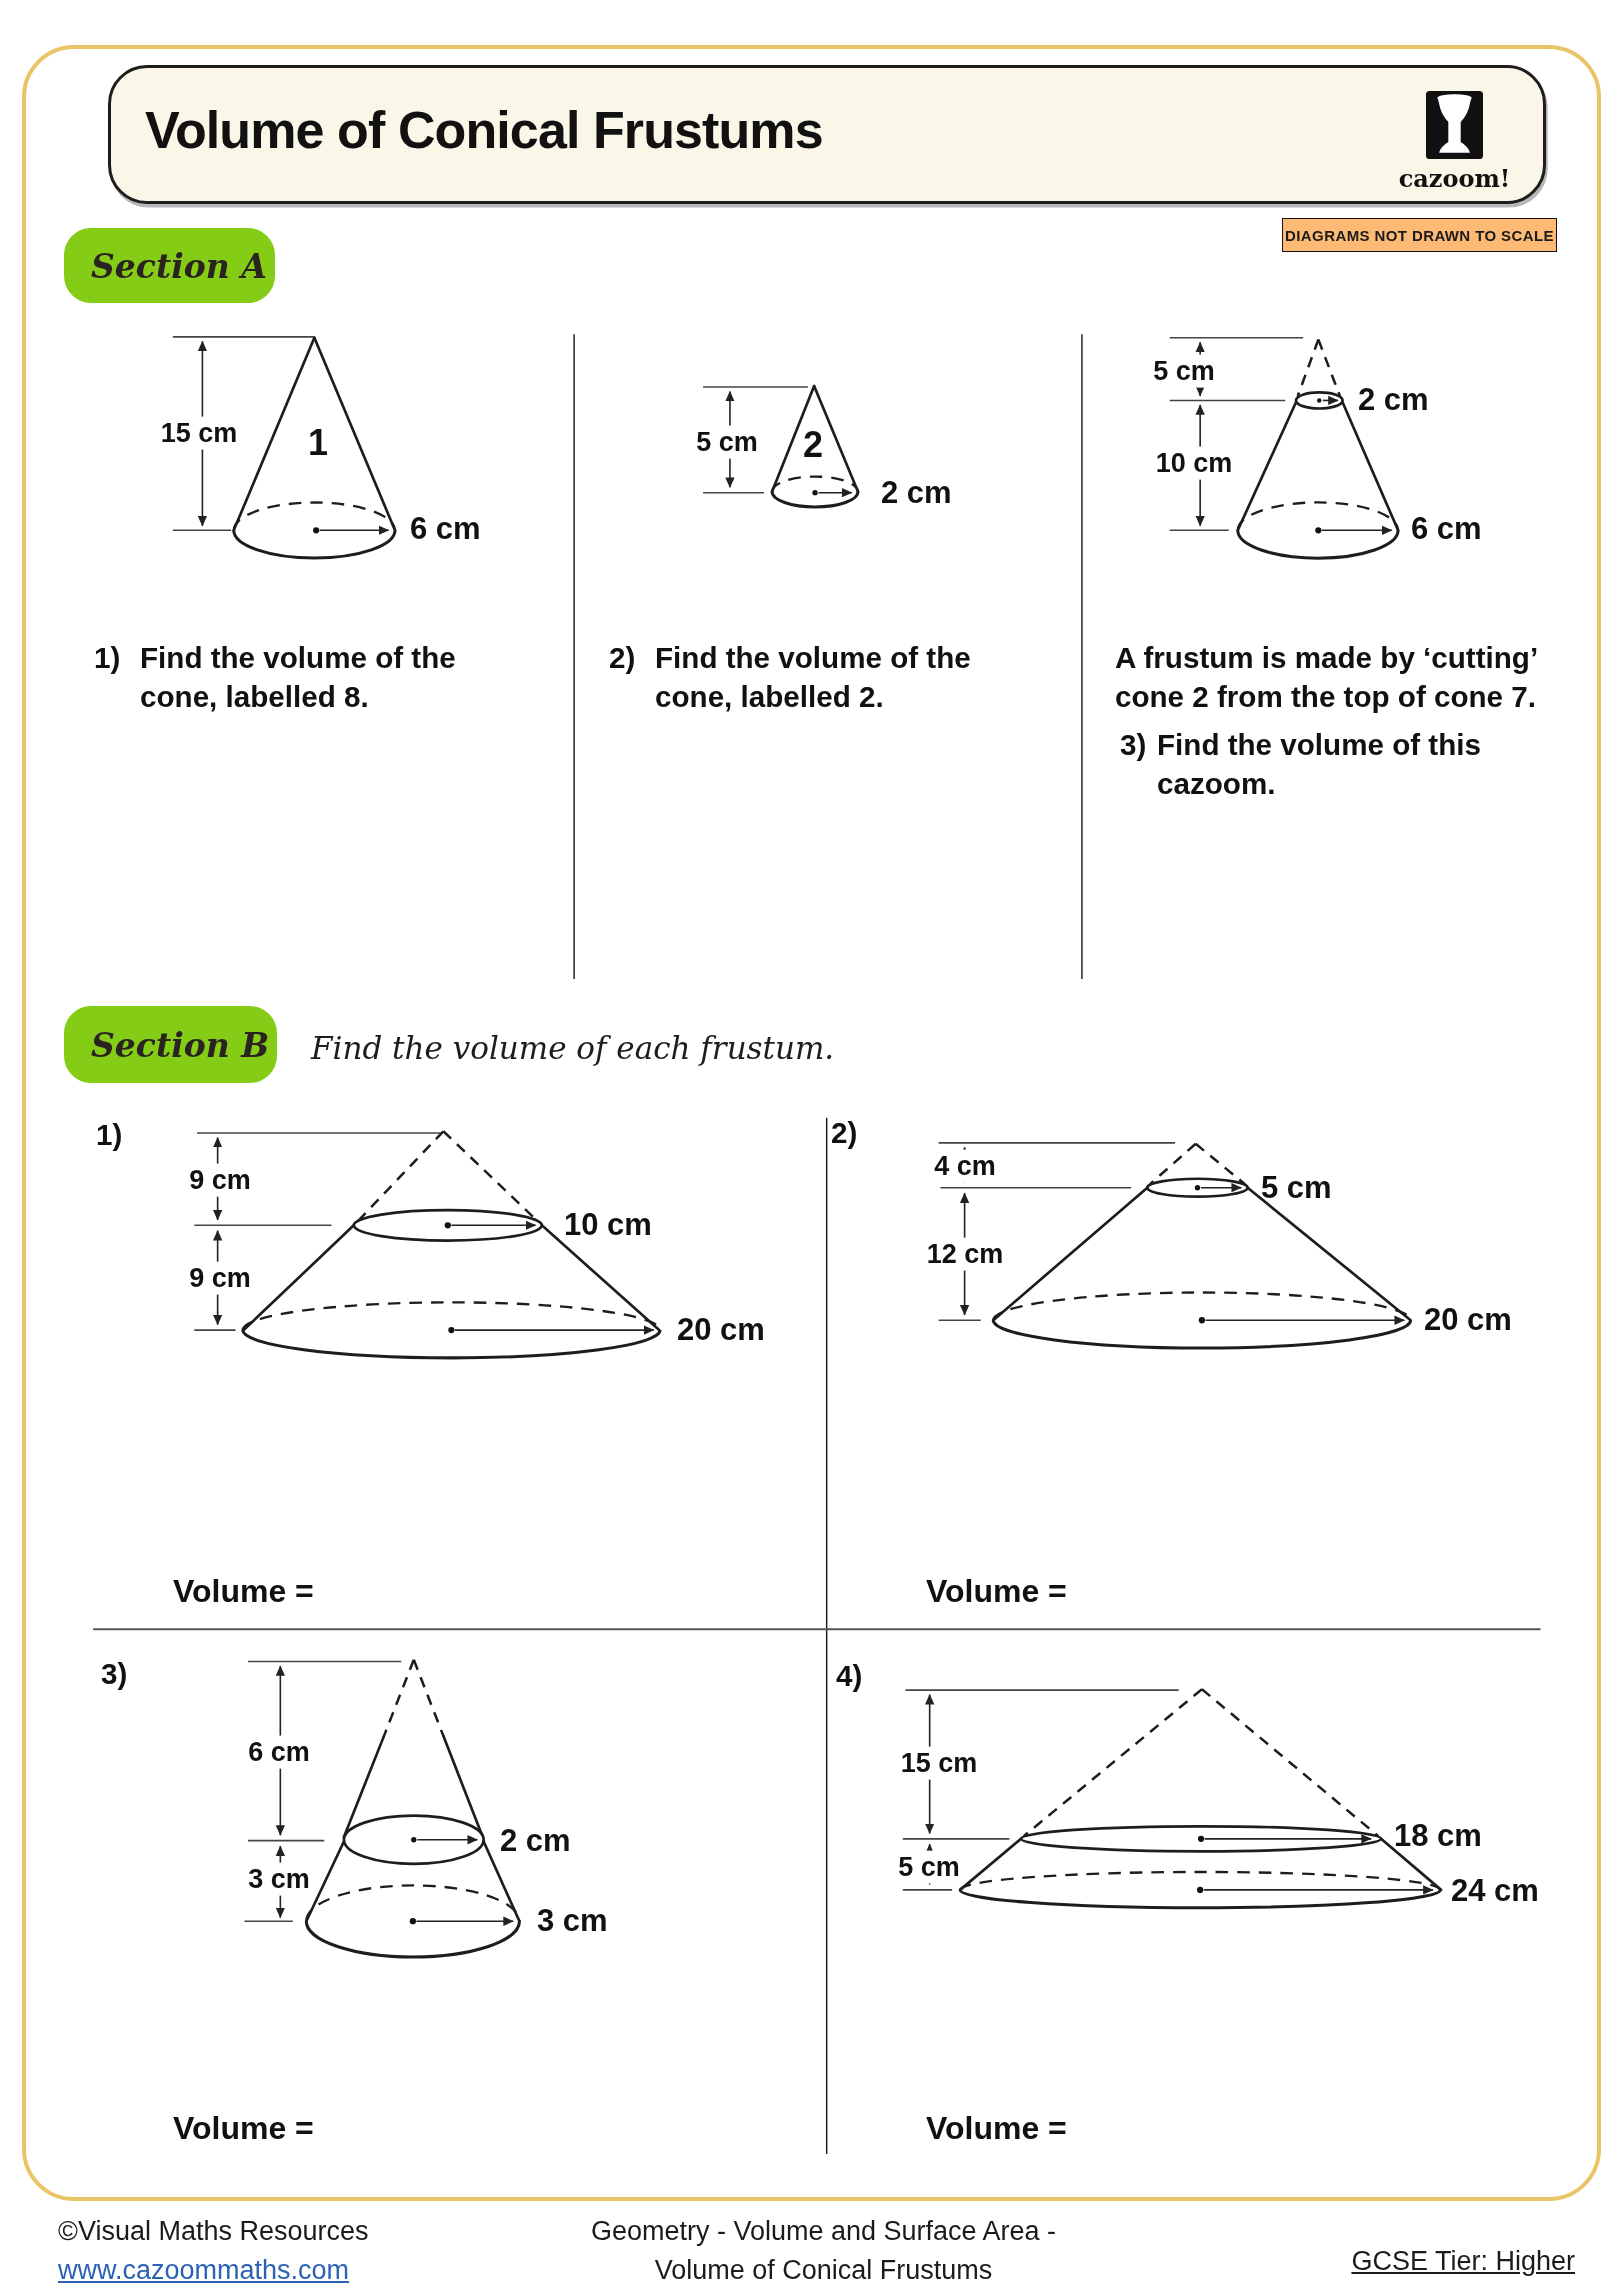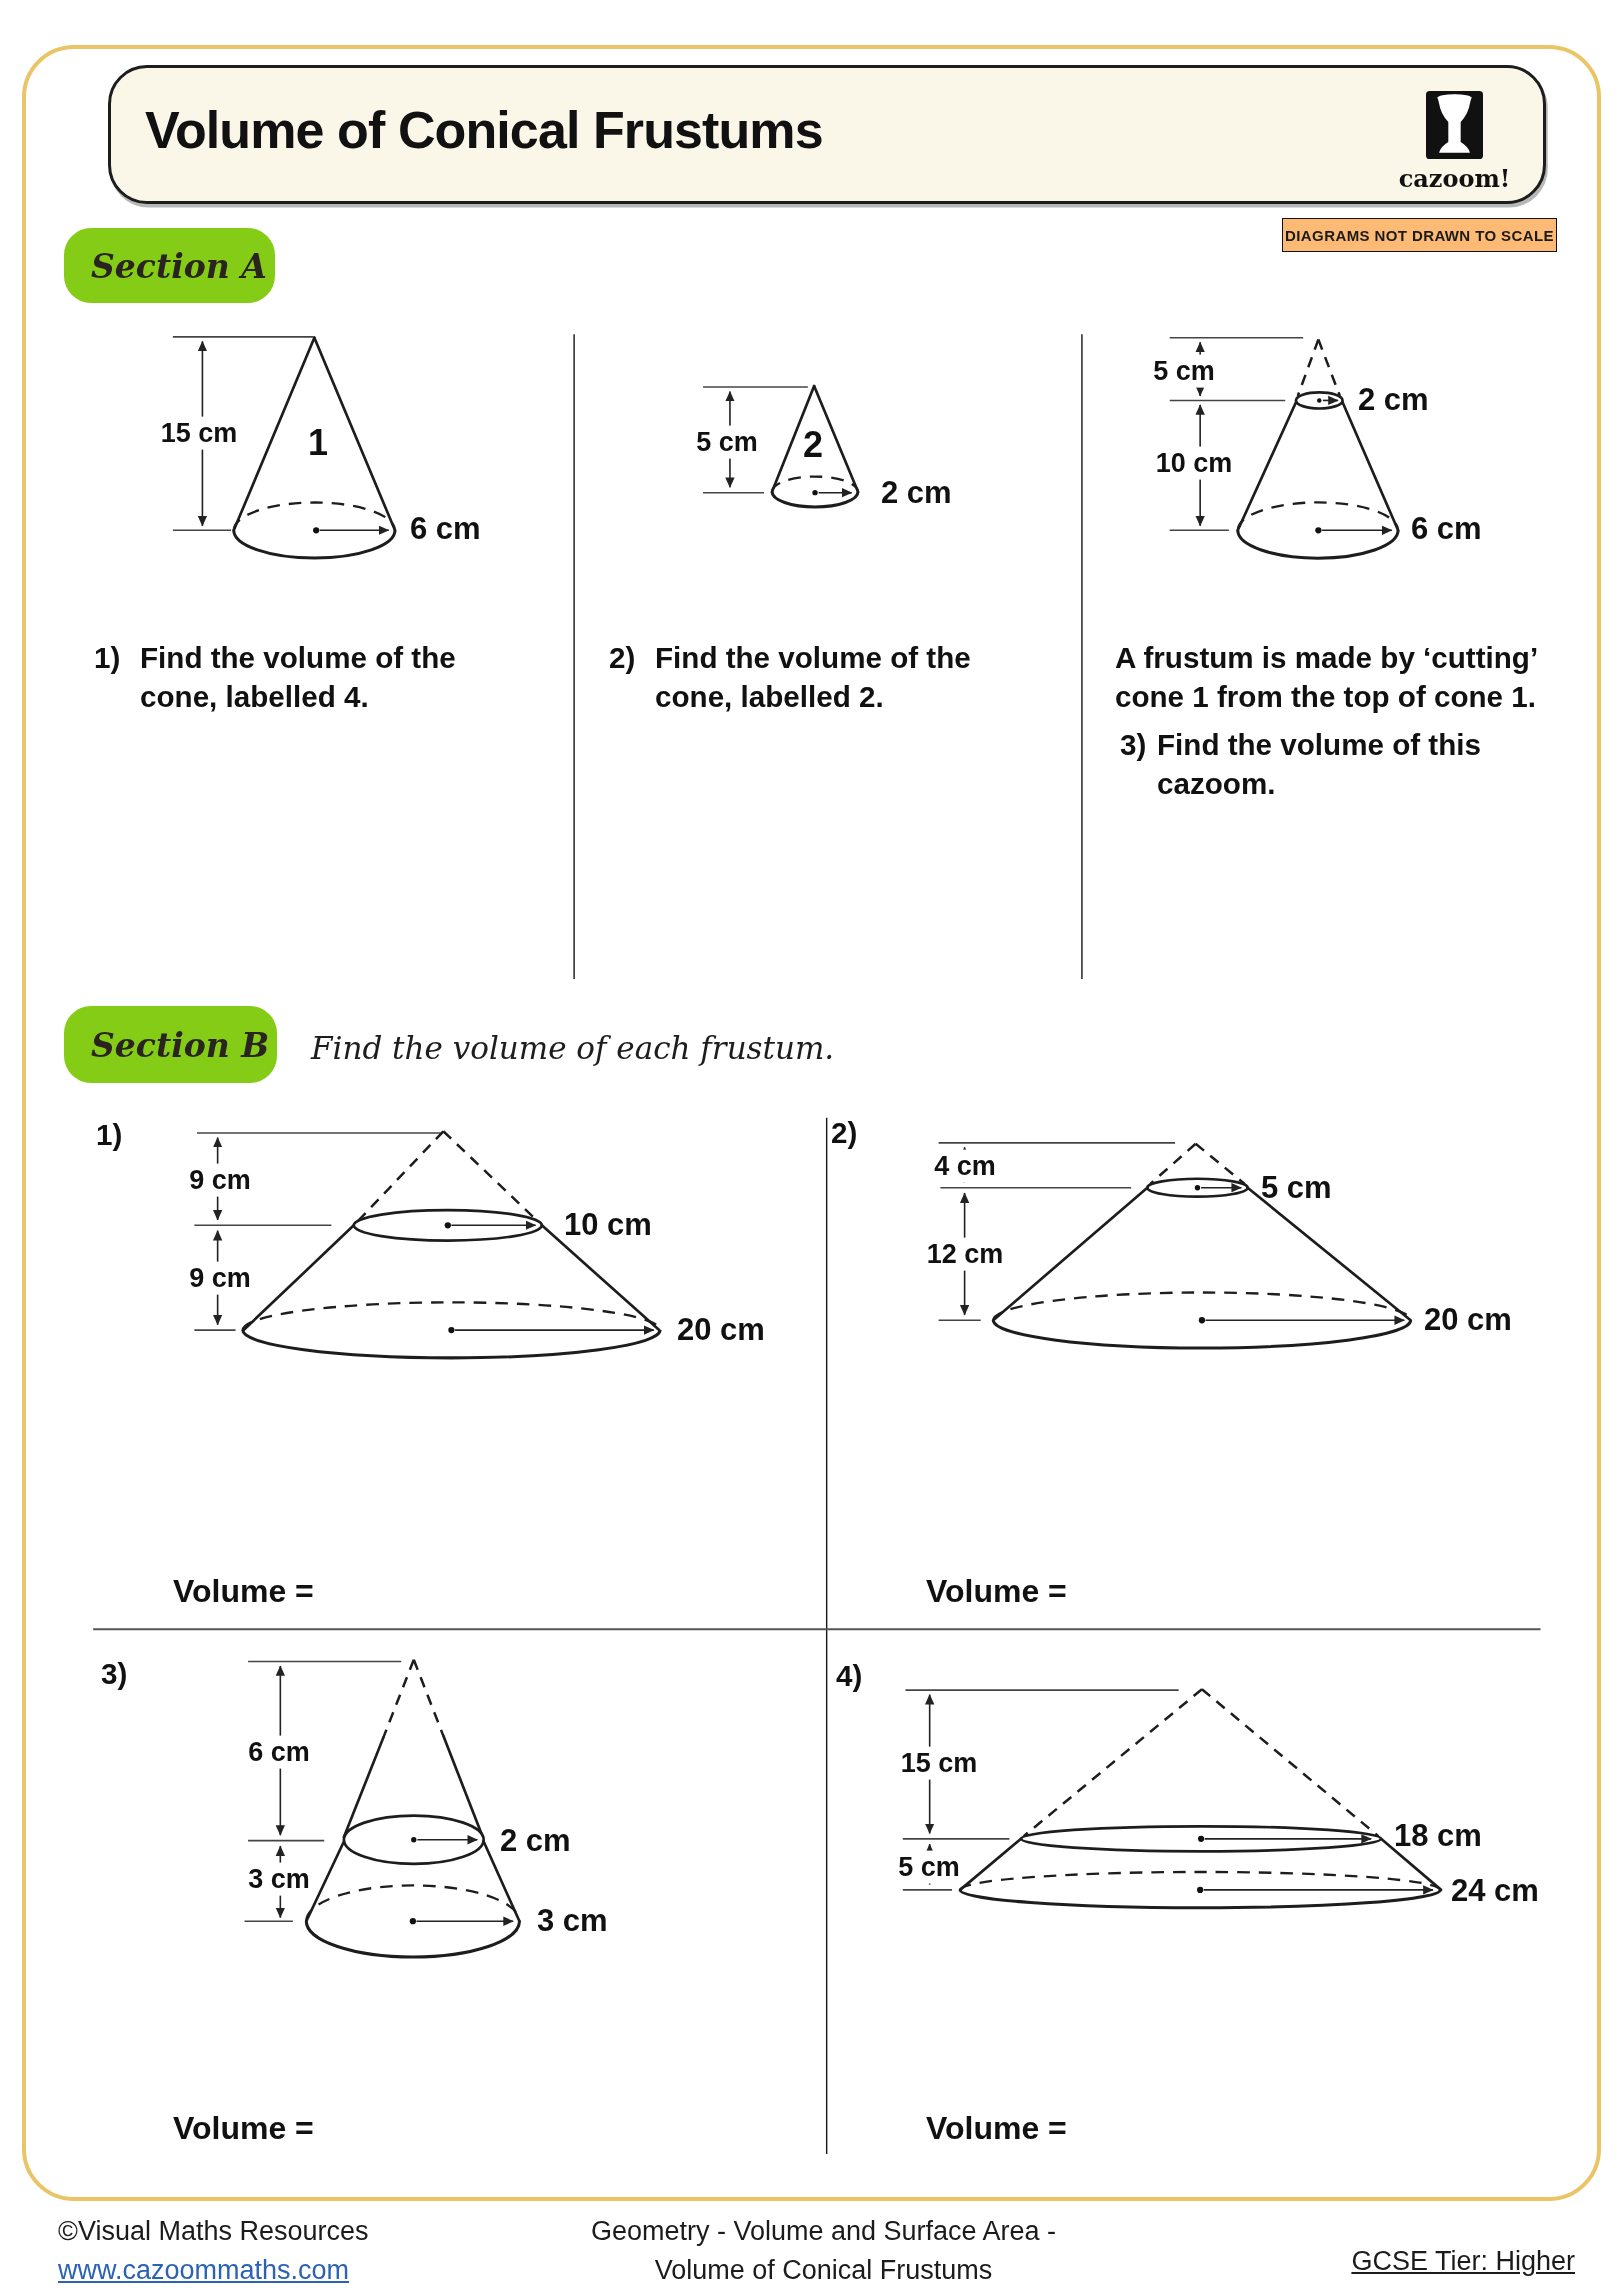--- a/index.html
+++ b/index.html
@@ -217,34 +217,34 @@
 
   <span class="dim-label" style="left:1184px;top:371px;">5 cm</span>
   <span class="side-label" style="left:1358px;top:400px;">2 cm</span>
   <span class="dim-label" style="left:1194px;top:463px;">10 cm</span>
   <span class="side-label" style="left:1411px;top:529px;">6 cm</span>
 
   <div class="q-block" style="left:94px;top:638px;">
     <span class="q-num">1)</span>
     <span>
       <span>Find the volume of the</span><br>
-      <span>cone, labelled 4.</span>
+      <span>cone, labelled 8.</span>
     </span>
   </div>
   <div class="q-block" style="left:609px;top:638px;">
     <span class="q-num">2)</span>
     <span>
       <span>Find the volume of the</span><br>
       <span>cone, labelled 2.</span>
     </span>
   </div>
   <div class="q-block" style="left:1115px;top:638px;">
     <span>
       <span>A frustum is made by ‘cutting’</span><br>
-      <span>cone 1 from the top of cone 1.</span>
+      <span>cone 2 from the top of cone 7.</span>
     </span>
   </div>
   <div class="q-block" style="left:1120px;top:725px;gap:10.7px;">
     <span class="q-num">3)</span>
     <span>
       <span>Find the volume of this</span><br>
       <span>cazoom.</span>
     </span>
   </div>
 

